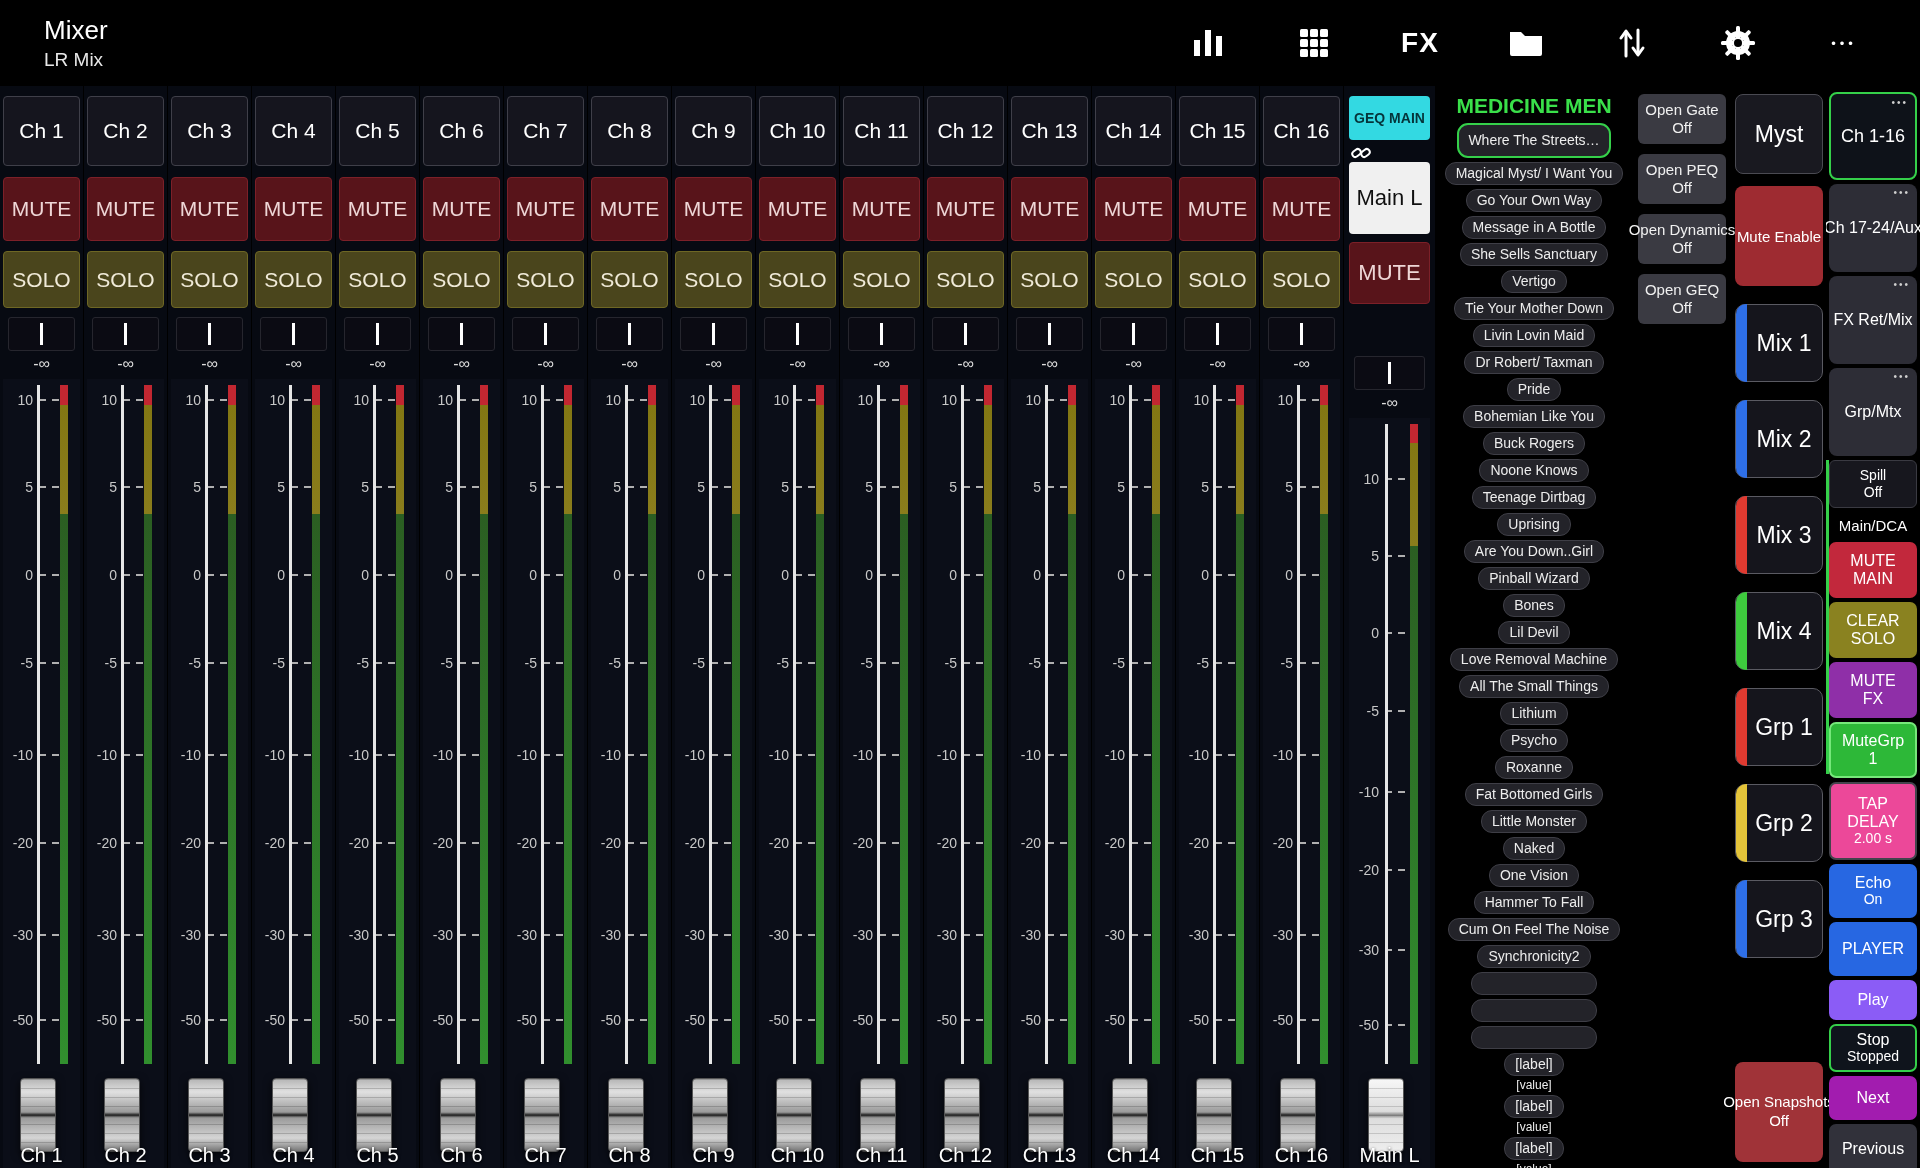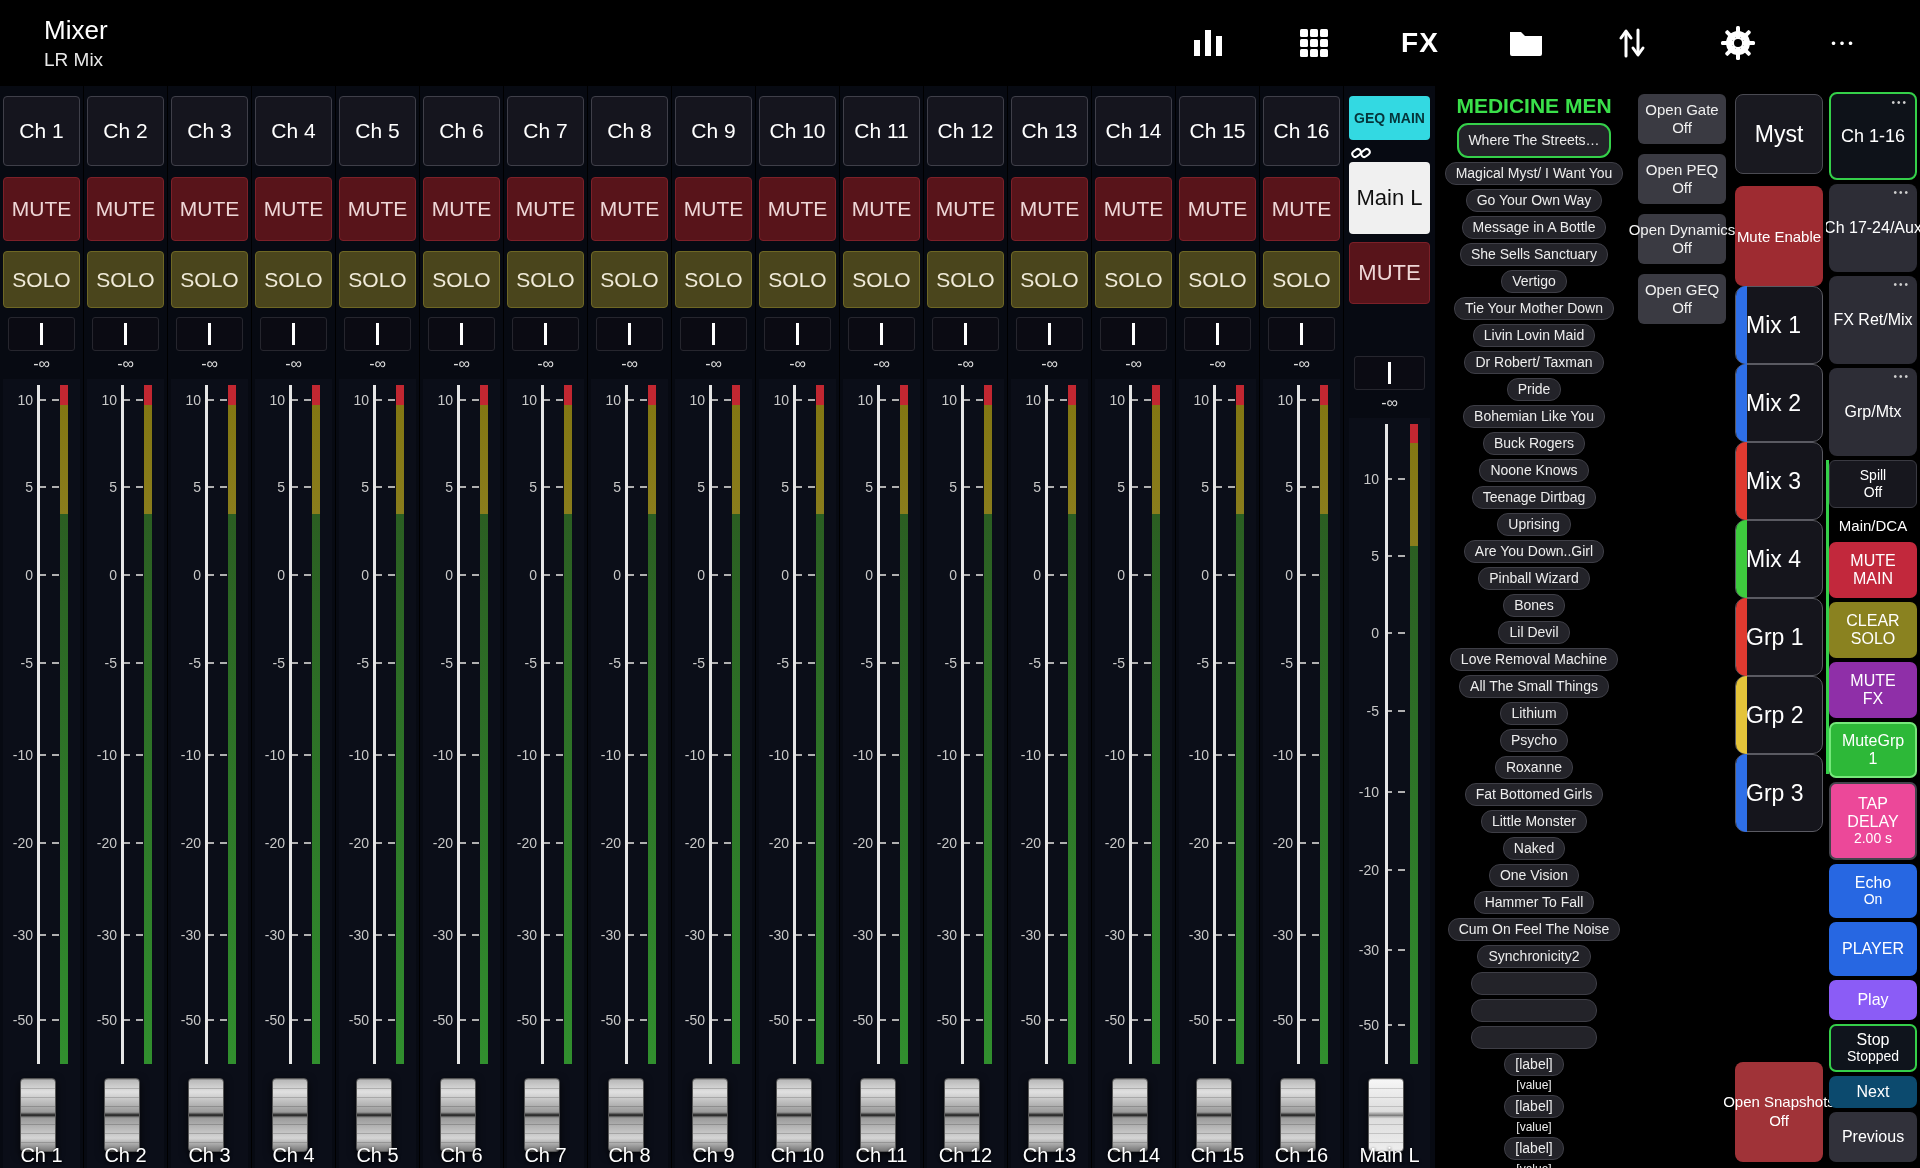--- a/index.html
+++ b/index.html
@@ -79,23 +79,23 @@
   .fx-btn { height:50px; flex:none; background:#3a3a42; border-radius:6px; color:#f0f0f0; font-size:15px;
             display:flex; flex-direction:column; align-items:center; justify-content:center;
             line-height:1.2; white-space:nowrap; overflow:visible; }
 
   
   .mixcol { width:94px; flex:none; display:flex; flex-direction:column; padding:8px 3px; position:relative; }
   .fine-btn { height:80px; flex:none; background:#191920; border:1px solid #4a4a52; border-radius:8px;
               font-size:23px; display:flex; align-items:center; justify-content:center; }
   .mute-enable { height:100px; flex:none; margin-top:12px; background:#9e2b31; border-radius:8px;
                  font-size:15px; display:flex; align-items:center; justify-content:center; white-space:nowrap; }
-  .bus-btn { height:78px; flex:none; background:#15151c; border:1px solid #5a5a62;
+  .bus-btn { height:78px; flex:none; margin-top:18px; background:#15151c; border:1px solid #5a5a62;
              border-radius:10px; font-size:23px; position:relative; display:flex; align-items:center;
-             padding-left:10px; width:100%; }
+             justify-content:center; padding-left:10px; width:100%; }
   .bus-bar { position:absolute; left:0; top:-1px; bottom:-1px; width:11px; border-radius:10px 0 0 10px; }
   .snapshots-btn { position:absolute; left:3px; right:3px; bottom:6px; height:100px; background:#a03338;
                    border-radius:8px; font-size:15px; display:flex; flex-direction:column; align-items:center;
                    justify-content:center; white-space:nowrap; line-height:1.25; }
 
   
   .rightcol { width:94px; flex:none; display:flex; flex-direction:column; gap:4px; padding:6px 3px 0;
               overflow:hidden; position:relative; }
   .rightcol::before { content:''; position:absolute; left:0; top:374px; height:314px; width:3px; background:#35d04a; }
   .layer-btn { height:88px; flex:none; background:#2d2d36; border-radius:8px; font-size:16px; position:relative;
@@ -1286,21 +1286,21 @@
           </button><button class="action-btn" style="height: 54px; background: rgb(39, 103, 226);">
             <span class="act-label">Echo</span>
             <span class="act-value">On</span>
           </button><button class="action-btn" style="height: 54px; background: rgb(39, 103, 226);">
             <span class="act-label">PLAYER</span>
           </button><button class="action-btn" style="height: 40px; background: #8b5cf6;">
             <span class="act-label">Play</span>
           </button><button class="action-btn" style="height: 48px; background: rgb(15, 20, 28); border: 2px solid rgb(53, 208, 74);">
             <span class="act-label">Stop</span>
             <span class="act-value">Stopped</span>
-          </button><button class="action-btn" style="height: 32px; background: #0c4a6e;">
+          </button><button class="action-btn" style="height: 44px; background: #a21caf;">
             <span class="act-label">Next</span>
           </button><button class="action-btn" style="height: 50px; background: rgb(49, 49, 58);">
             <span class="act-label">Previous</span>
           </button></div>
     </div>
 
   </div>
 </div>
 
 </body></html>

